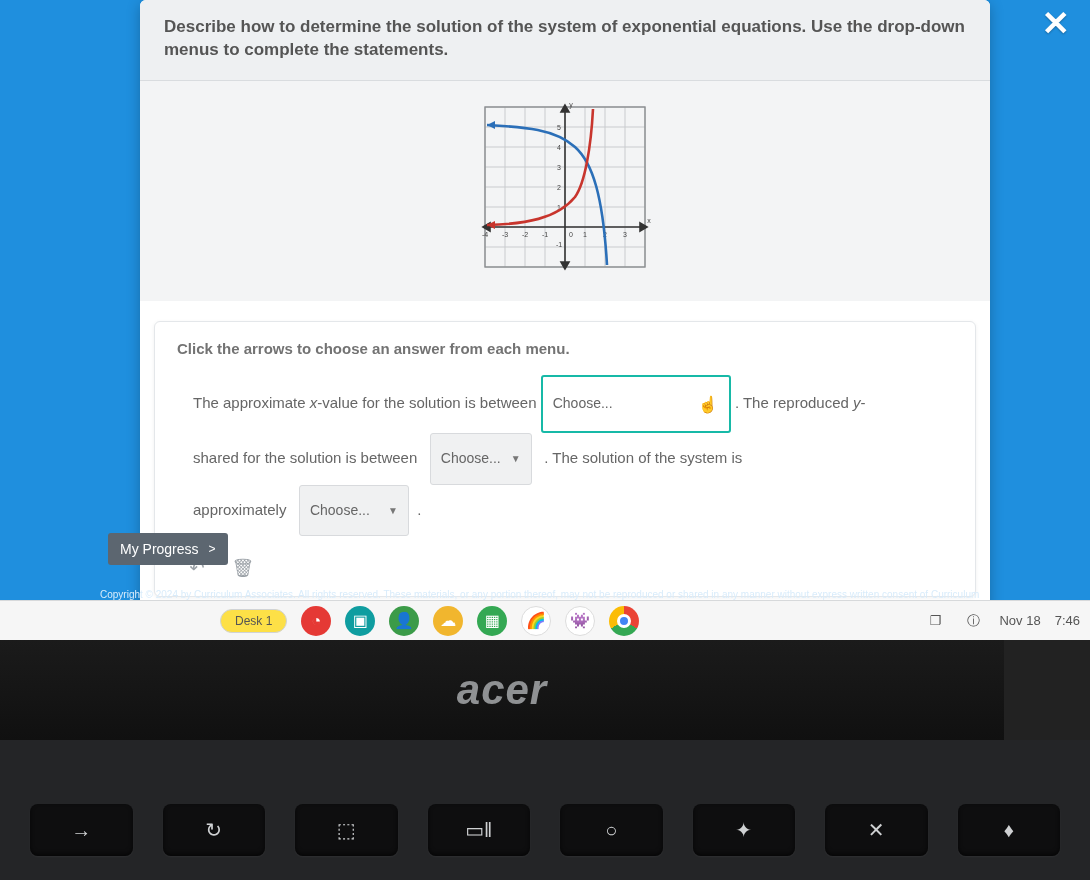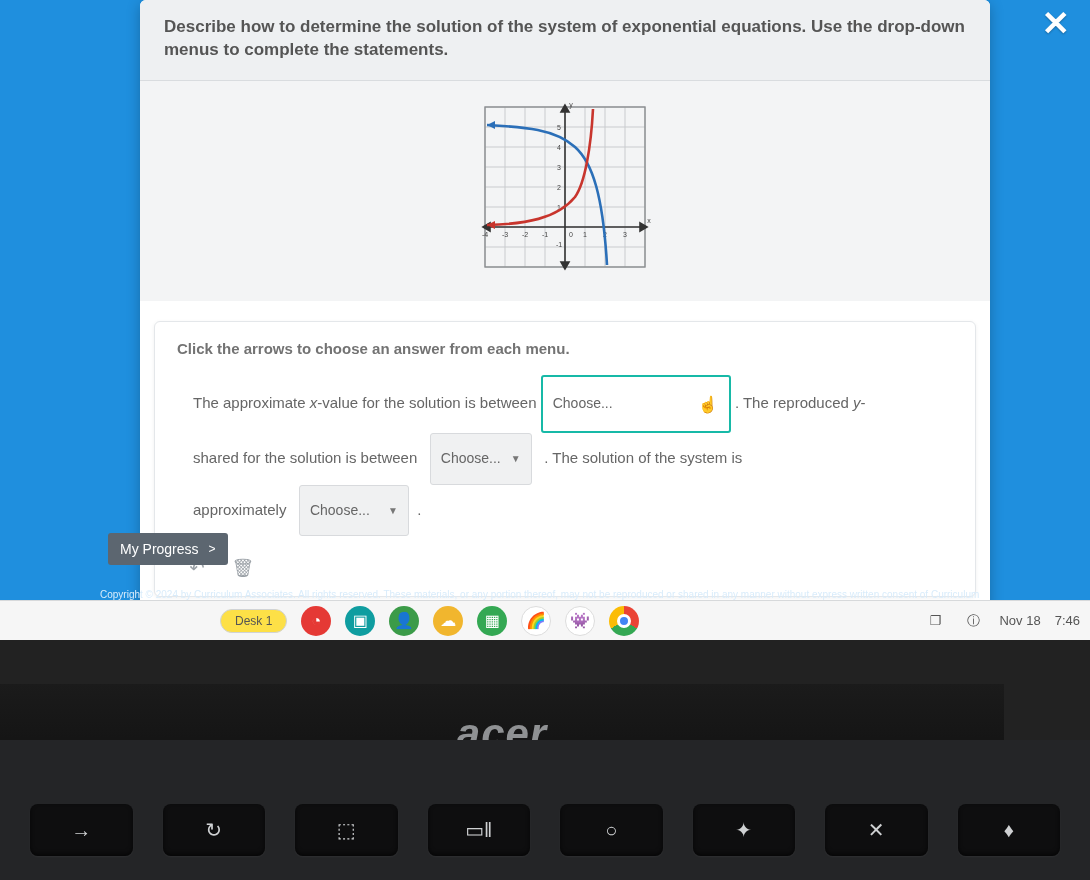--- a/index.html
+++ b/index.html
@@ -205,21 +205,21 @@
     width: 24px; height: 24px; display:flex;align-items:center;justify-content:center;
     color:#555; cursor:pointer;
   }
 
   
   .bezel {
     position: absolute;
     left: 0; top: 640px;
     width: 1004px; height: 100px;
     background: linear-gradient(#1b1b1b,#101010);
-    display:flex;align-items:center;justify-content:center;margin-top:44px;
+    display:flex;align-items:center;justify-content:center;
   }
   .brand {
     color: #8f9193;
     font-style: italic;
     font-weight: 700;
     font-size: 42px;
     letter-spacing: 1px;
   }
   .kb {
     position:absolute; left:0; top:740px; width:1090px; height:140px;

